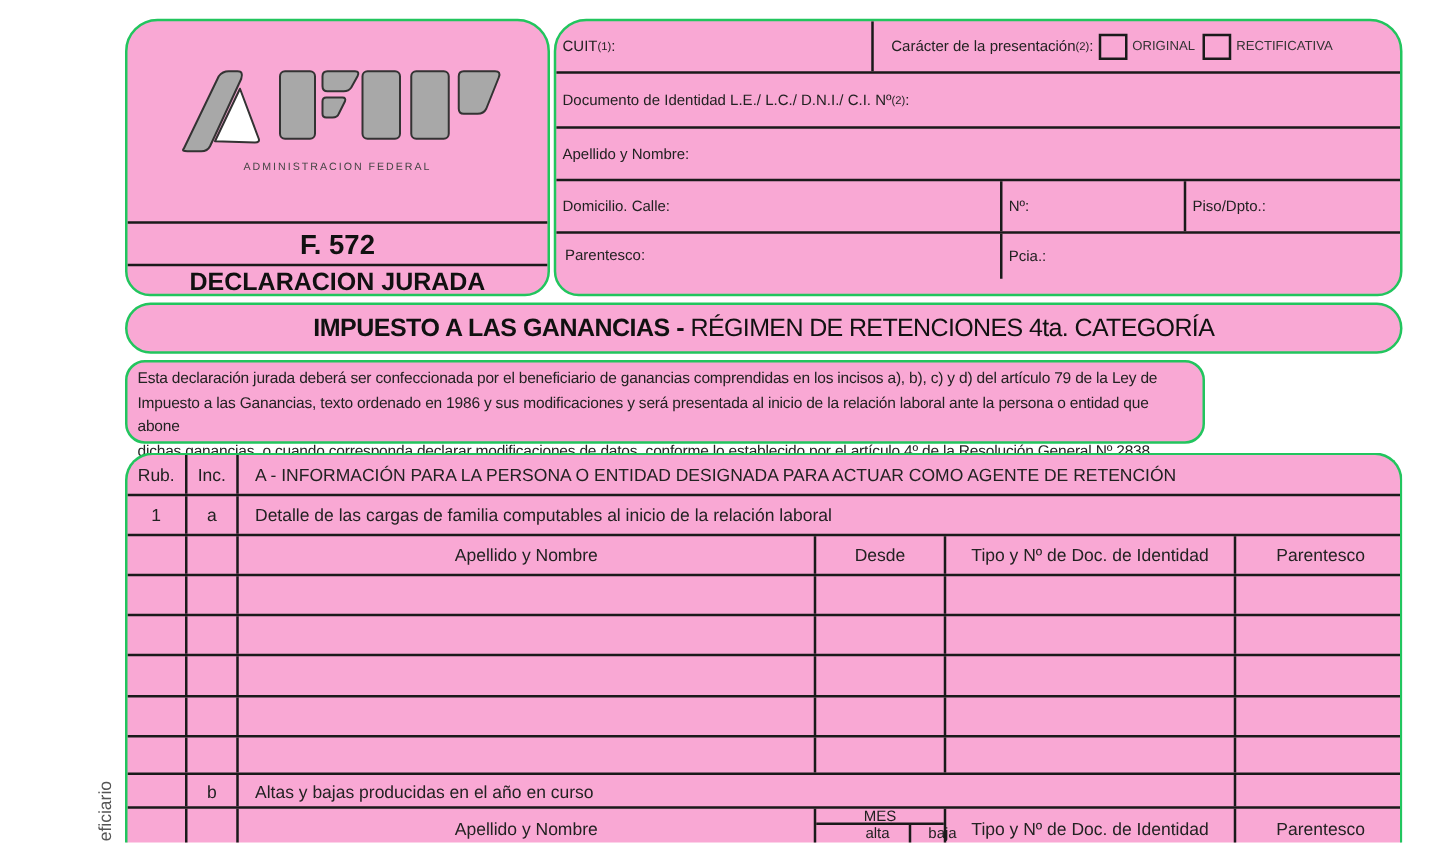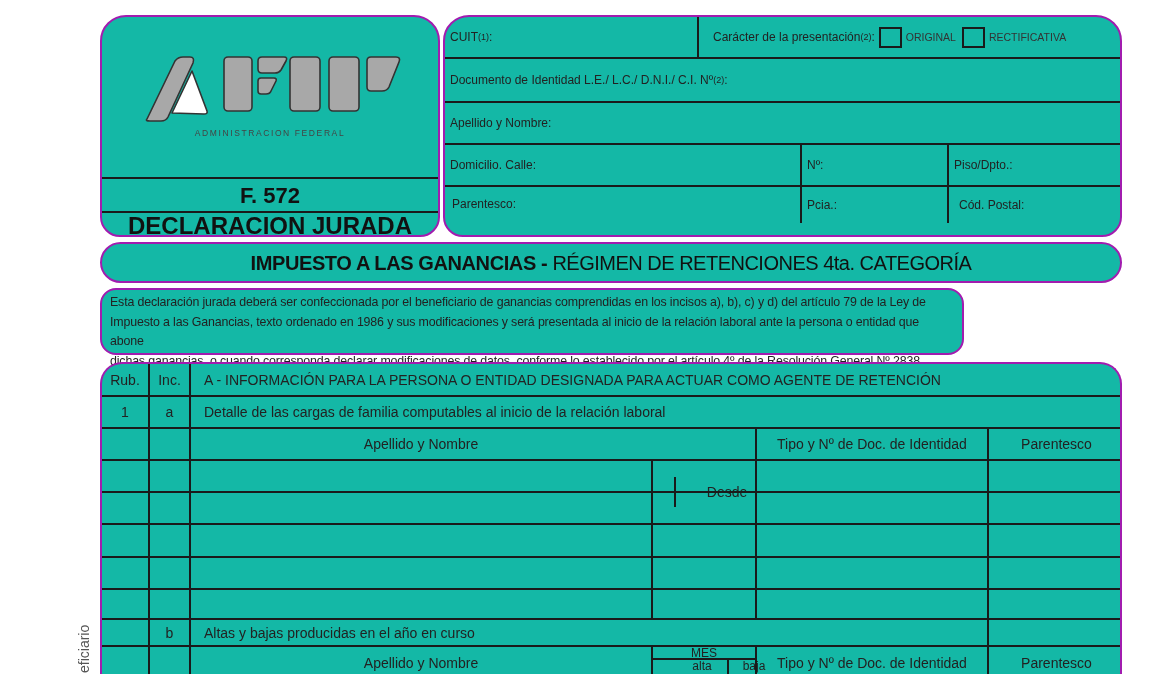--- a/index.html
+++ b/index.html
@@ -1,26 +1,26 @@
 <!DOCTYPE html>
 <html><head>
   <meta charset="utf-8">
   <style>
     * { box-sizing: border-box; margin: 0; padding: 0; }
     html, body { width: 1157px; height: 674px; overflow: hidden; background: #ffffff; }
     body { position: relative; font-family: "Liberation Sans", sans-serif; color: #222; }
 
     .abs { position: absolute; }
-    .box { position: absolute; border: 2px solid #a21caf; background: #14b8a6; }
+    .box { position: absolute; border: 2px solid #22c55e; background: #f9a8d4; }
 
     
     #logo-box { left: 100px; top: 15px; width: 340px; height: 222px; border-radius: 26px 26px 20px 20px; overflow: hidden; }
     #logo-box .logo-area { position: absolute; left: 0; top: 0; width: 100%; height: 160px; }
     #logo-box .form-num { position: absolute; left: 0; top: 160px; width: 100%; height: 34px; border-top: 2px solid #1a1a1a; text-align: center; font-weight: bold; font-size: 22px; line-height: 33px; color: #111; }
-    #logo-box .form-title { position: absolute; left: 0; top: 194px; width: 100%; height: 28px; border-top: 2px solid #1a1a1a; text-align: center; font-weight: bold; font-size: 24px; line-height: 26px; color: #111; }
+    #logo-box .form-title { position: absolute; left: 0; top: 194px; width: 100%; height: 28px; border-top: 2px solid #1a1a1a; text-align: center; font-weight: bold; font-size: 20px; line-height: 26px; color: #111; }
     .logo-sub { position: absolute; left: 0; width: 100%; top: 111px; text-align: center; font-size: 8.5px; letter-spacing: 1.6px; color: #444; }
 
     
     #info-box { left: 443px; top: 15px; width: 679px; height: 222px; border-radius: 26px 26px 20px 20px; overflow: hidden; }
     .row { position: absolute; left: 0; width: 100%; border-top: 2px solid #1a1a1a; }
     .row.first { border-top: none; }
     .cell { position: absolute; top: 0; height: 100%; font-size: 12px; color: #222; display: flex; align-items: center; padding-left: 5px; white-space: nowrap; }
     .cell.sep { border-left: 2px solid #1a1a1a; }
     sup { font-size: 9px; vertical-align: 6px; }
     .chk { display: inline-block; width: 23px; height: 21px; border: 2px solid #1a1a1a; margin: 0 4px 0 4px; vertical-align: middle; }
@@ -112,21 +112,20 @@
 
   <div class="row" style="top:126px;height:42px;">
     <div class="cell" style="left:0;width:309px;">Domicilio. Calle:</div>
     <div class="cell sep" style="left:355px;width:147px;">Nº:</div>
     <div class="cell sep" style="left:502px;width:177px;">Piso/Dpto.:</div>
   </div>
 
   <div class="row" style="top:168px;height:54px;">
     <div class="cell" style="left:0;width:355px;height:34px;padding-left:7px;">Parentesco:</div>
     <div class="cell sep" style="left:355px;width:147px;height:36px;">Pcia.:</div>
-    <div class="cell sep" style="left:502px;width:177px;height:36px;padding-left:10px;">Cód. Postal:</div>
   </div>
 </div>
 
 <div id="title-pill" class="box">
   <b>IMPUESTO A LAS GANANCIAS</b><b> - </b><span class="reg">RÉGIMEN DE RETENCIONES 4ta. CATEGORÍA</span>
 </div>
 
 <div id="notice-box" class="box">
   <div>Esta declaración jurada deberá ser confeccionada por el beneficiario de ganancias comprendidas en los incisos a), b), c) y d) del artículo 79 de la Ley de</div>
   <div>Impuesto a las Ganancias, texto ordenado en 1986 y sus modificaciones y será presentada al inicio de la relación laboral ante la persona o entidad que abone</div>
@@ -144,21 +143,21 @@
   <div class="trow" style="top:31px;height:32px;">
     <div class="tc" style="left:0;width:46px;">1</div>
     <div class="tc sep" style="left:46px;width:41px;">a</div>
     <div class="tc sep l" style="left:87px;width:935px;">Detalle de las cargas de familia computables al inicio de la relación laboral</div>
   </div>
 
   <div class="trow" style="top:63px;height:32px;">
     <div class="tc" style="left:0;width:46px;"></div>
     <div class="tc sep" style="left:46px;width:41px;"></div>
     <div class="tc sep" style="left:87px;width:462px;">Apellido y Nombre</div>
-    <div class="tc sep" style="left:572px;width:104px;margin-top:48px;">Desde</div>
+    <div class="tc sep" style="left:549px;width:104px;">Desde</div>
     <div class="tc sep" style="left:653px;width:232px;">Tipo y Nº de Doc. de Identidad</div>
     <div class="tc sep" style="left:885px;width:137px;">Parentesco</div>
   </div>
 
   <div class="trow" style="top:95px;height:32px;">
     <div class="tc" style="left:0;width:46px;"></div>
     <div class="tc sep" style="left:46px;width:41px;"></div>
     <div class="tc sep" style="left:87px;width:462px;"></div>
     <div class="tc sep" style="left:549px;width:104px;"></div>
     <div class="tc sep" style="left:653px;width:232px;"></div>

